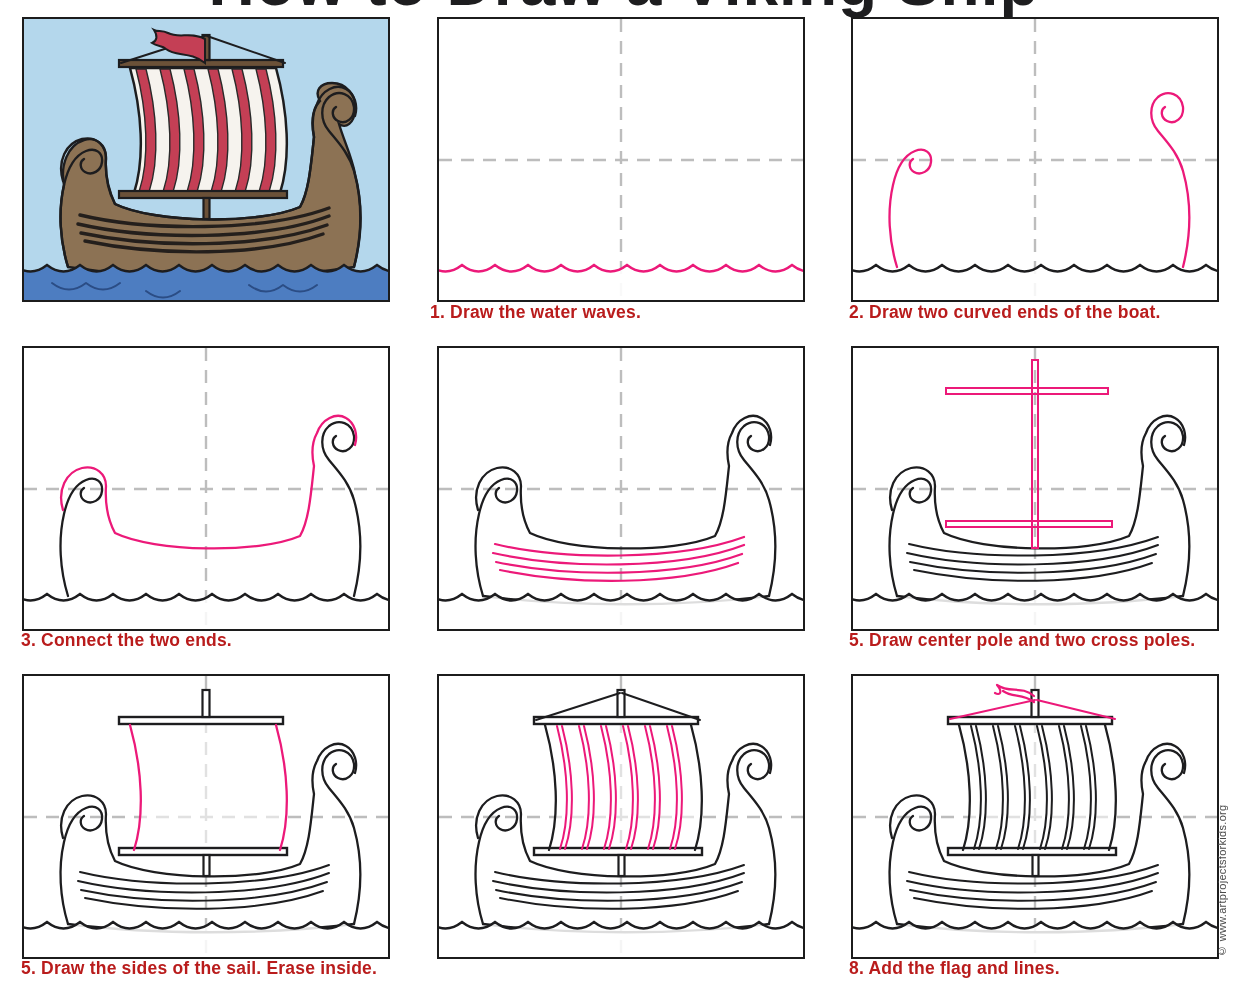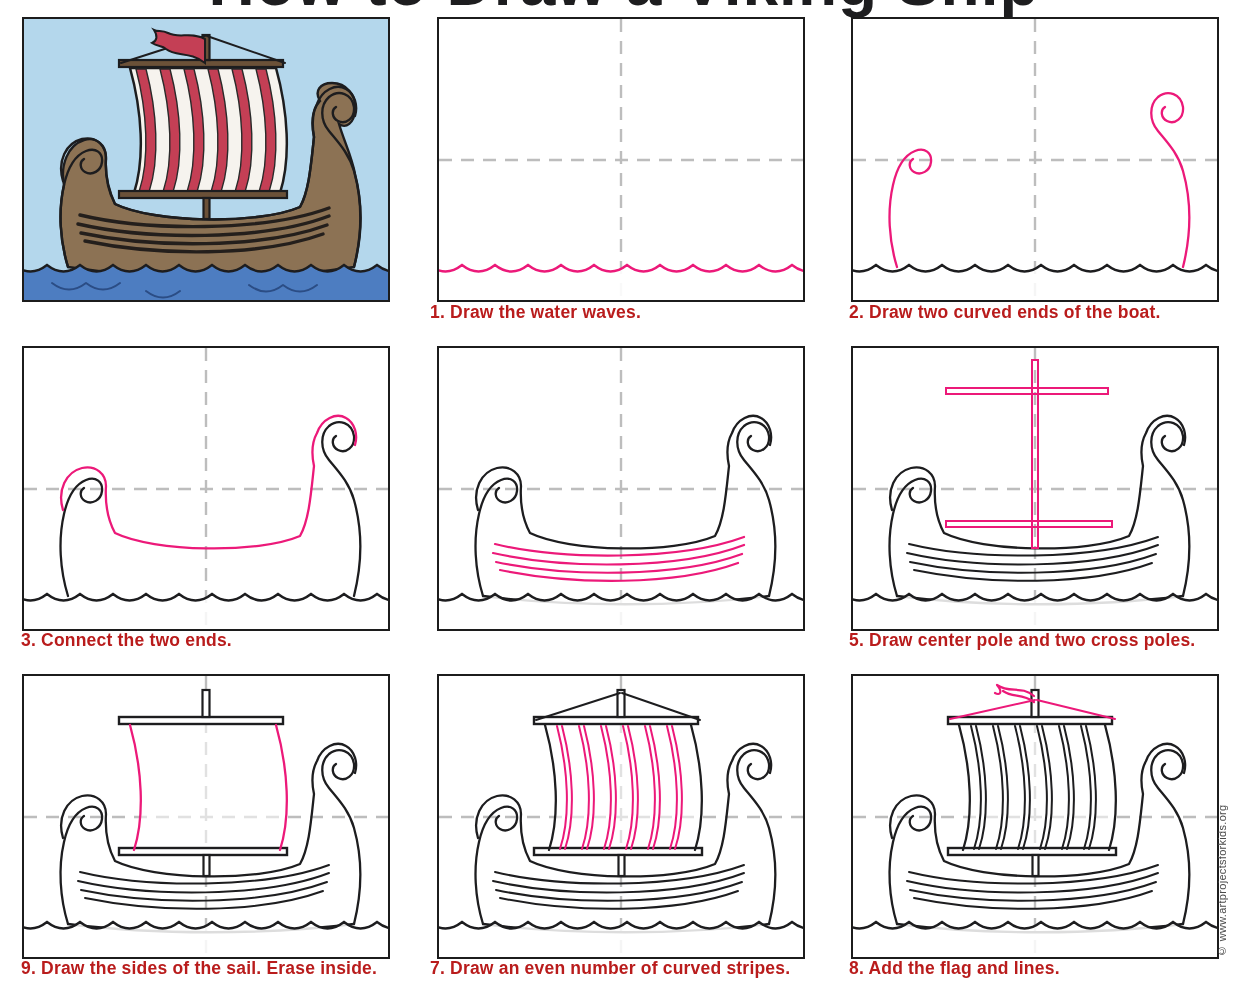--- a/index.html
+++ b/index.html
@@ -297,18 +297,17 @@
           <path d="M181,26 C169,17 160,22 150,15" fill="none" stroke="#ec1979" stroke-width="2.2" stroke-linecap="round" stroke-linejoin="round"></path>
         </g>
         <path d="M-10,246 q16.5,13 33,0 q16.5,13 33,0 q16.5,13 33,0 q16.5,13 33,0 q16.5,13 33,0 q16.5,13 33,0 q16.5,13 33,0 q16.5,13 33,0 q16.5,13 33,0 q16.5,13 33,0 q16.5,13 33,0 q16.5,13 33,0 L388,300 L-10,300 Z" fill="#ffffff" fill-opacity="0.85" stroke="#1d1d1f" stroke-width="2.4" stroke-linecap="round"></path>
       </svg>
     </div>
 
   <div class="caption" id="c-1">1. Draw the water waves.</div>
   <div class="caption" id="c-2">2. Draw two curved ends of the boat.</div>
   <div class="caption" id="c-3">3. Connect the two ends.</div>
   <div class="caption" id="c-5">5. Draw center pole and two cross poles.</div>
-  <div class="caption" id="c-6">9. Draw the sides of the sail. Erase inside.</div>
-  <div class="caption" id="c-7">7. Draw an even number of curved stripes.</div>
+  <div class="caption" id="c-6">5. Draw the sides of the sail. Erase inside.</div>
   <div class="caption" id="c-8">8. Add the flag and lines.</div>
 
   <div class="watermark">© www.artprojectsforkids.org</div>
 </div>
 
 </body></html>

